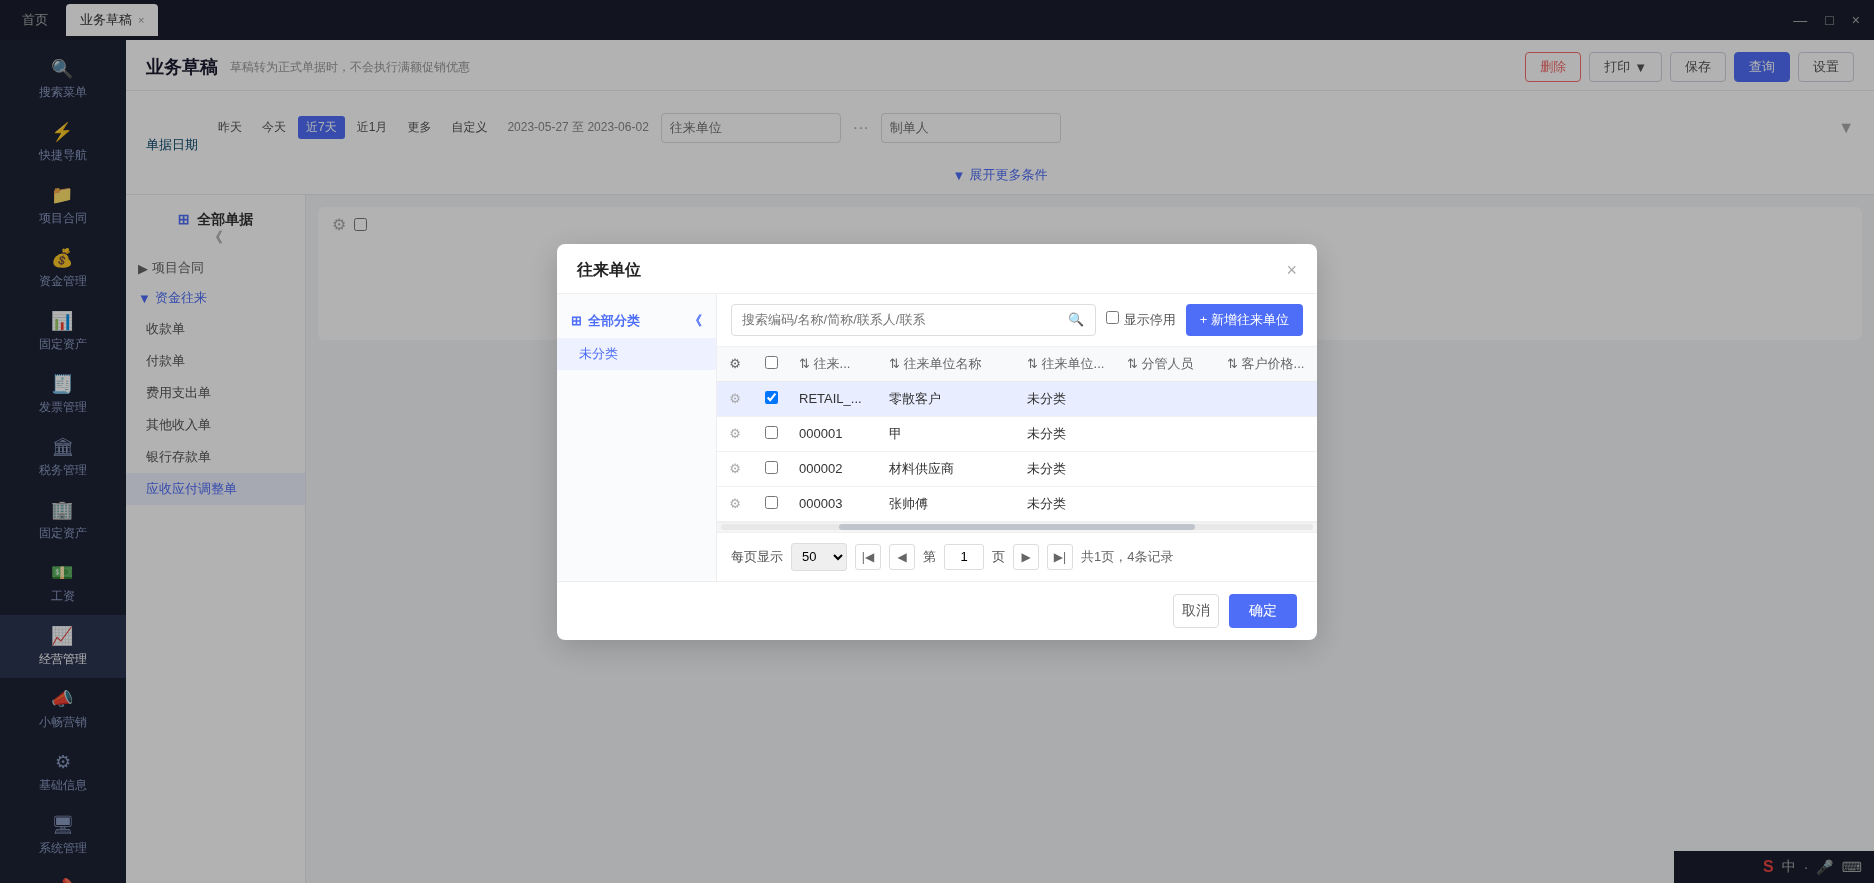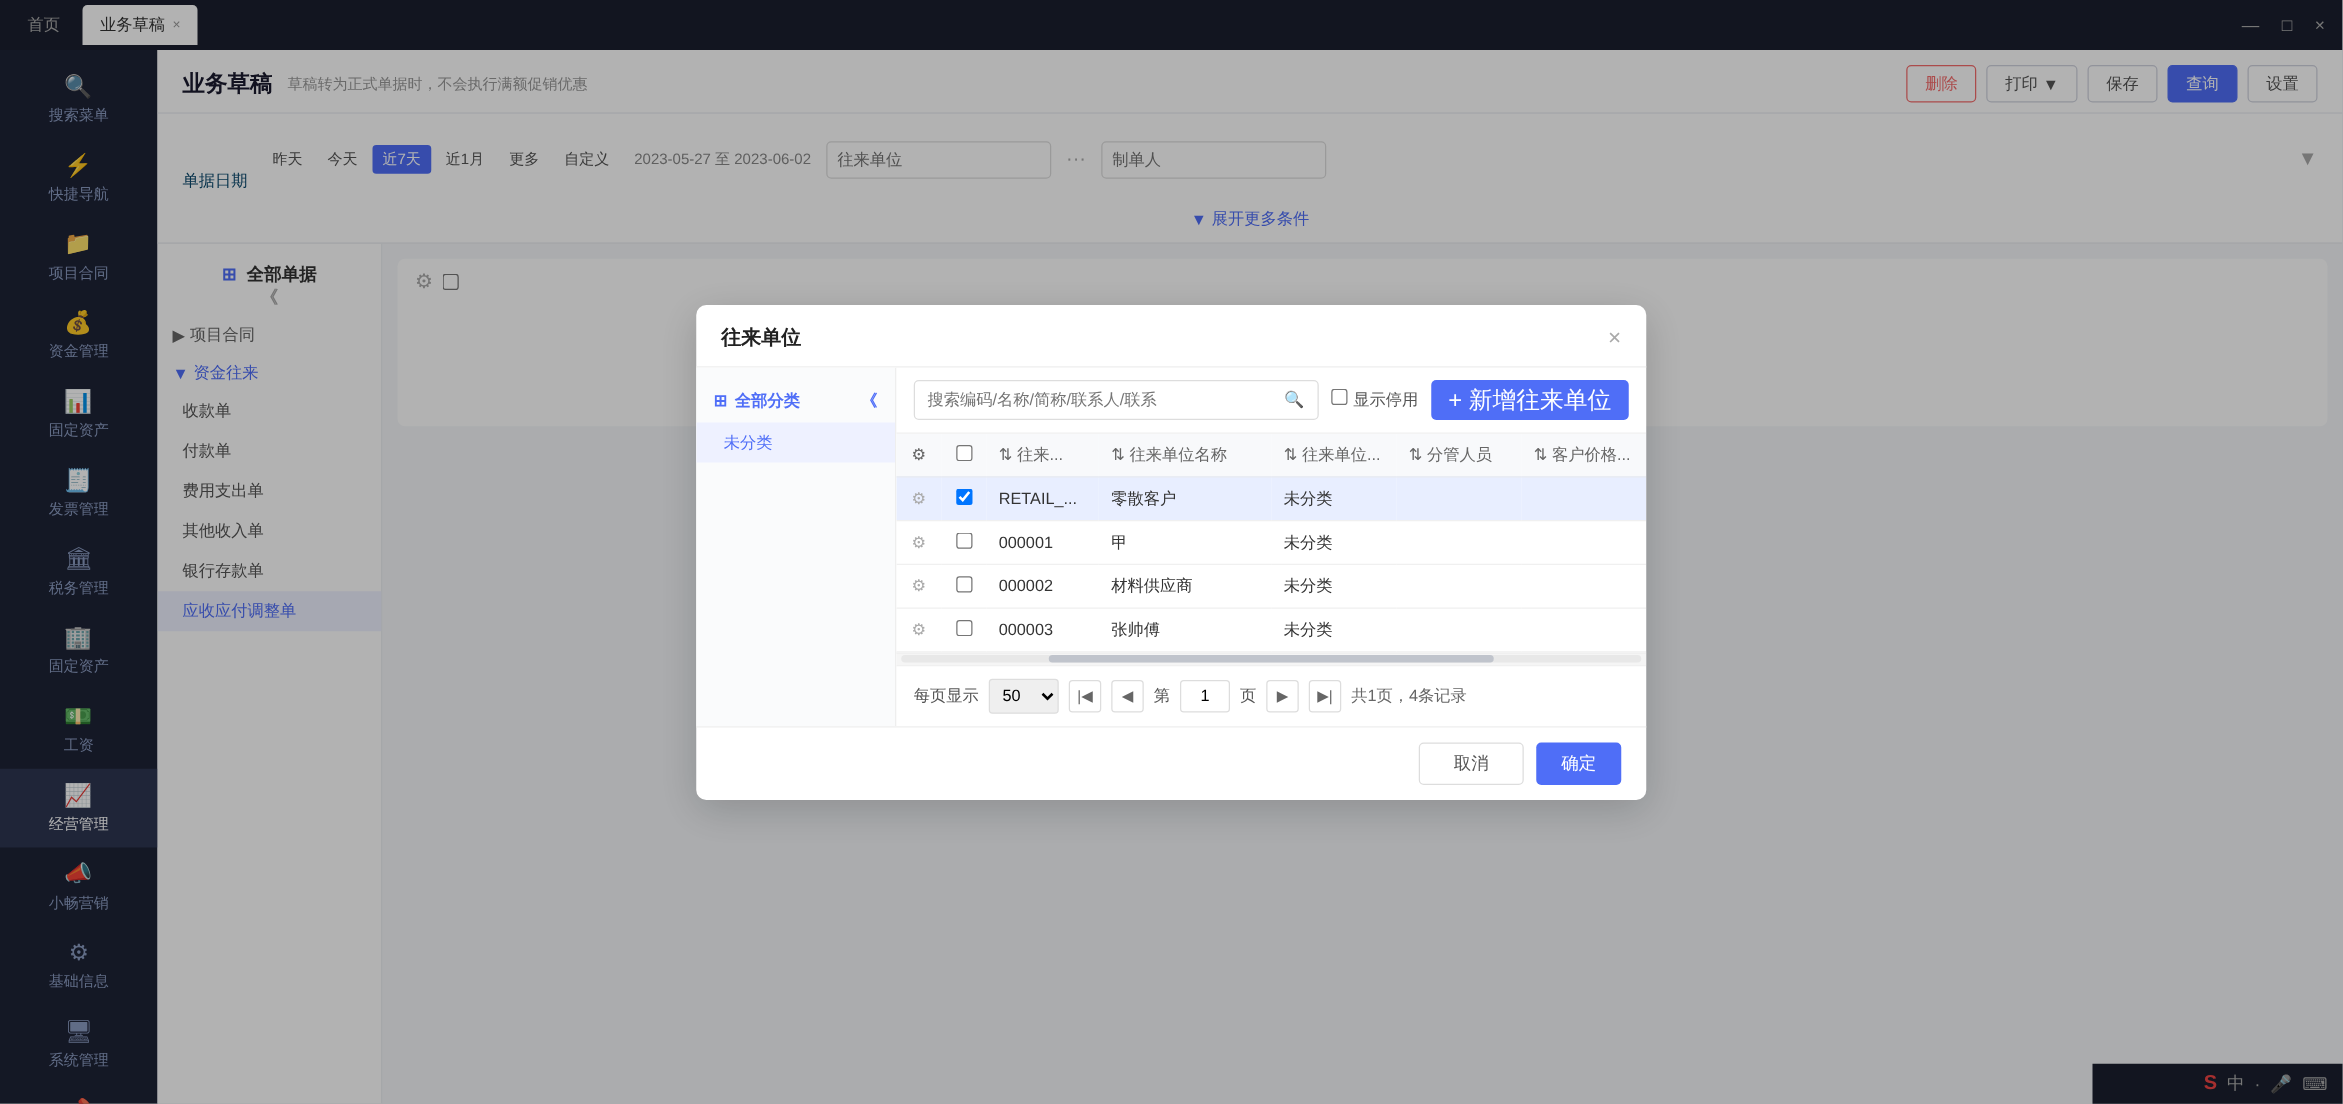--- a/index.html
+++ b/index.html
@@ -274,21 +274,21 @@
       font-size: 13px;
       color: #555;
     }
     .btn-add {
       height: 32px;
       padding: 0 14px;
       background: #4f6ef7;
       color: #fff;
       border: none;
       border-radius: 4px;
-      font-size: 19px;
+      font-size: 13px;
       cursor: pointer;
       white-space: nowrap;
     }
 
     
     .dialog-table { flex: 1; overflow: auto; }
     table { width: 100%; border-collapse: collapse; font-size: 13px; }
     thead th {
       background: #f8f9fb;
       border-bottom: 1px solid #e8eaf0;
@@ -377,21 +377,21 @@
     
     .dialog-footer {
       display: flex;
       justify-content: flex-end;
       padding: 12px 20px;
       gap: 10px;
       border-top: 1px solid #eee;
     }
     .btn-cancel {
       height: 34px;
-      padding: 0 27px;
+      padding: 0 8px;
       border: 1px solid #ddd;
       background: #fff;
       border-radius: 4px;
       font-size: 14px;
       color: #555;
       cursor: pointer;
     }
     .btn-confirm {
       height: 34px;
       padding: 0 20px;

